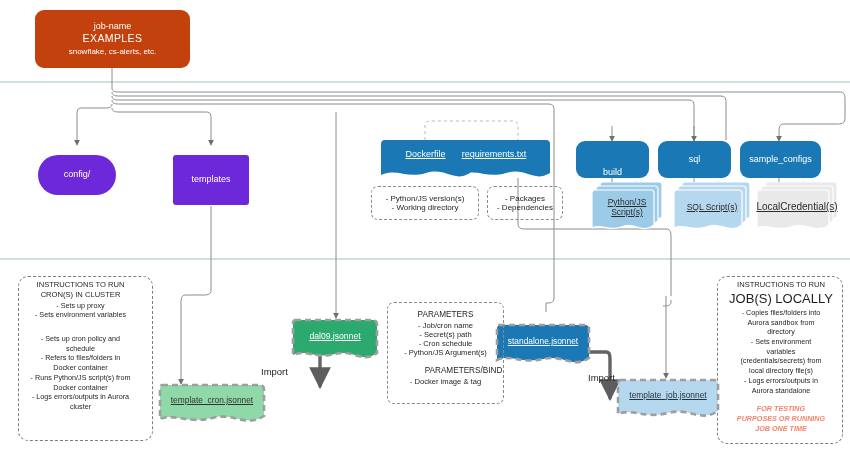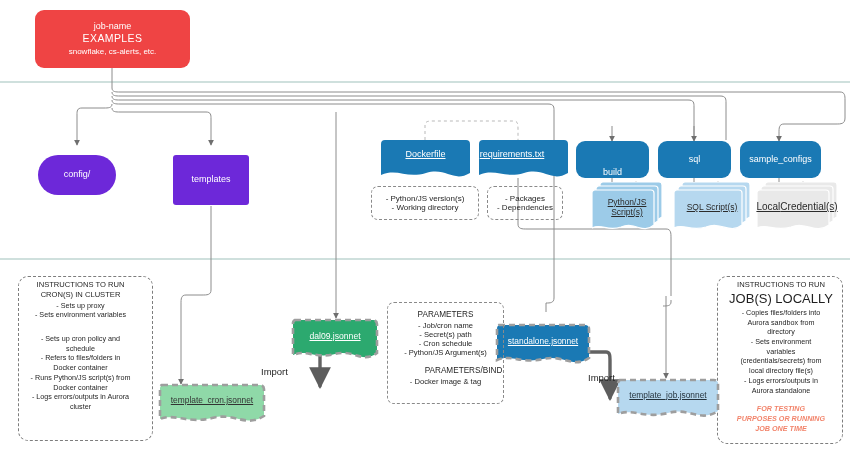--- a/index.html
+++ b/index.html
@@ -13,21 +13,21 @@
 
   
   .node{position:absolute;display:flex;align-items:center;justify-content:center;
         text-align:center;line-height:1.25;box-sizing:border-box;}
   .node .lbl{display:block;width:100%;padding:0 4px;}
 
   
   .rrect{border-radius:9px;}
 
   
-  .green{background:#ef4444;color:#ffffff;}
+  .green{background:#c2410c;color:#ffffff;}
   .green2{background:#6d28d9;color:#ffffff;}
   .blue{background:#1a79b4;color:#ffffff;}
 
   
   .doc{position:absolute;}
   .doc svg{display:block;}
   .doc .dlbl{position:absolute;left:0;right:0;top:0;bottom:14px;
         display:flex;align-items:center;justify-content:center;text-align:center;
         line-height:1.2;padding:0 5px;box-sizing:border-box;text-decoration:underline;}
 
@@ -126,21 +126,21 @@
     <span class="lbl">templates</span>
   </div>
 
   <div class="doc" style="left:381px;top:140px;width:89px;height:42px;">
     <svg width="89" height="42" viewBox="0 0 89 42">
       <path d="M4,0 H85 A4,4 0 0 1 89,4 V33 C72,43 66,27 45,33 C25,39 17,28 0,35 V4 A4,4 0 0 1 4,0 Z" fill="#1a79b4"></path>
     </svg>
     <div class="dlbl" style="font-size:9px;color:#fff;">Dockerfile</div>
   </div>
 
-  <div class="doc" style="left:479px;top:140px;width:66px;height:42px;">
+  <div class="doc" style="left:461px;top:140px;width:66px;height:42px;">
     <svg width="89" height="42" viewBox="0 0 89 42">
       <path d="M4,0 H85 A4,4 0 0 1 89,4 V33 C72,43 66,27 45,33 C25,39 17,28 0,35 V4 A4,4 0 0 1 4,0 Z" fill="#1a79b4"></path>
     </svg>
     <div class="dlbl" style="font-size:9px;color:#fff;">requirements.txt</div>
   </div>
 
   <div class="node rrect blue" style="left:576px;top:141px;width:73px;height:37px;font-size:9px;align-items:flex-end;">
     <span class="lbl">build</span>
   </div>
 

